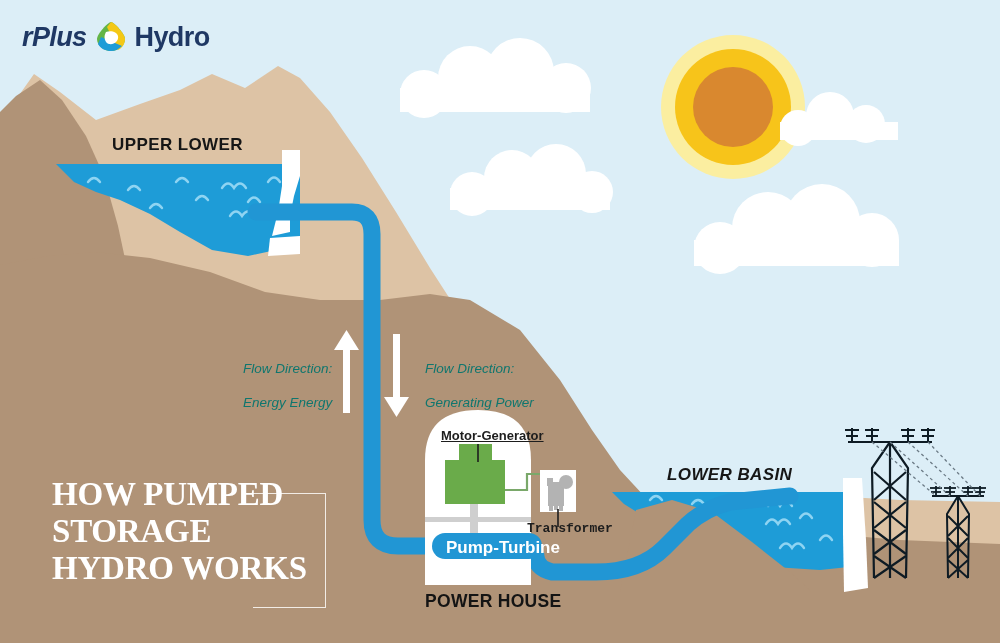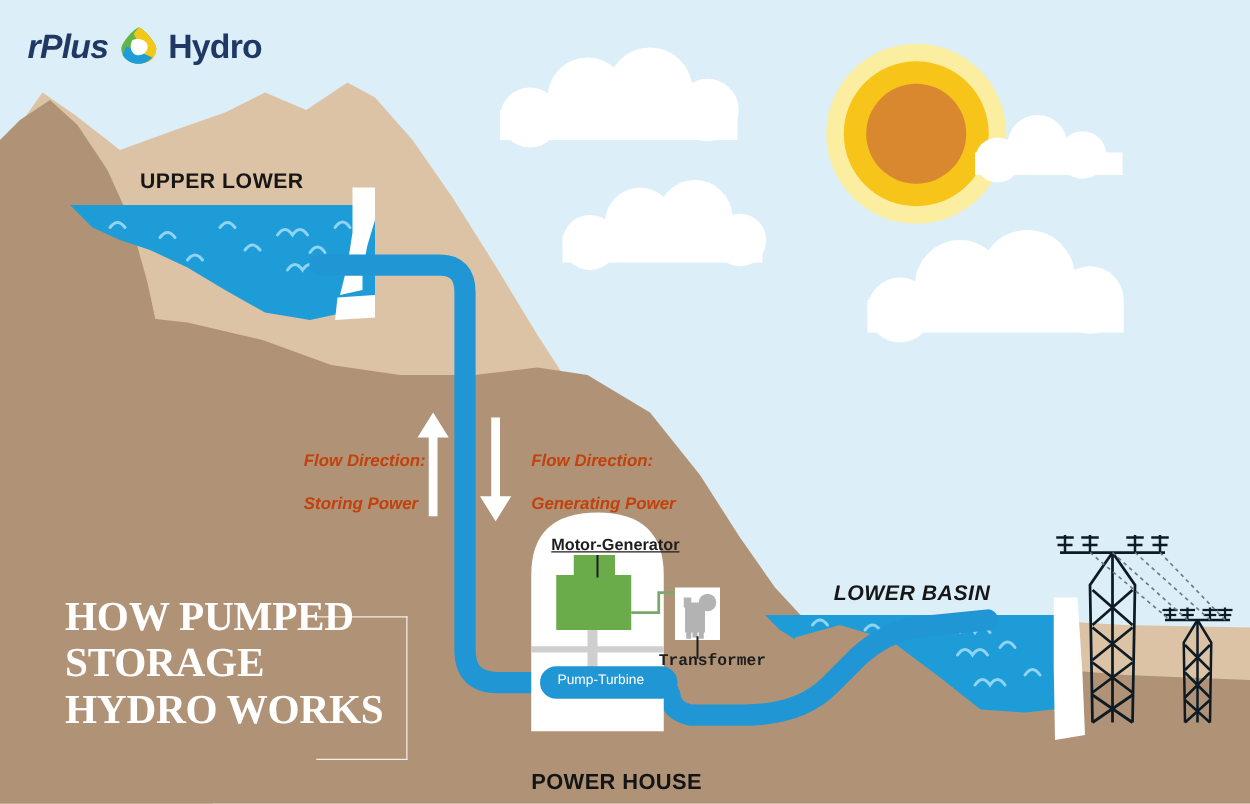--- a/index.html
+++ b/index.html
@@ -30,39 +30,39 @@
     pointer-events: none;
   }
   .lbl-basin {
     font-weight: bold;
     font-size: 17px;
     letter-spacing: 0.4px;
     color: #161616;
   }
   .lbl-flow {
     font-style: italic;
-    font-weight: bold;
+    font-weight: normal;
     font-size: 13.5px;
     line-height: 17px;
-    color: #c2410c;
+    color: #0f766e;
   }
   .lbl-part {
     font-weight: bold;
     font-size: 13px;
     color: #1d1d1d;
   }
   .lbl-house {
     font-weight: bold;
     font-size: 17.5px;
     letter-spacing: 0.3px;
     color: #141414;
   }
   .lbl-turbine {
-    font-weight: normal;
-    font-size: 11px;
+    font-weight: bold;
+    font-size: 17px;
     color: #ffffff;
     text-align: center;
   }
   #title-block {
     position: absolute;
     left: 52px;
     top: 476px;
     width: 290px;
     font-family: Liberation Serif, serif;
   }
@@ -312,31 +312,31 @@
   <div id="title-block">
     <h1 id="title-text">HOW PUMPED
 STORAGE
 HYDRO WORKS</h1>
   </div>
 
   <div class="label lbl-basin" style="left:112px; top:135px;">UPPER LOWER</div>
 
   <div class="label lbl-basin" style="left:667px; top:465px;font-style:italic;">LOWER BASIN</div>
 
-  <div class="label lbl-house" style="left:425px; top:591px;margin-top:24px;">POWER HOUSE</div>
+  <div class="label lbl-house" style="left:425px; top:591px;">POWER HOUSE</div>
 
   <div class="label lbl-part" style="left:441px; top:428px;text-decoration:underline;">Motor-Generator</div>
 
   <div class="label lbl-part" style="left:527px; top:521px;font-family:Liberation Mono, monospace;">Transformer</div>
 
   <div class="label lbl-turbine" style="left:446px; top:538px;">Pump-Turbine</div>
 
   <div class="label lbl-flow" style="left:228px; top:343px;">
     <span>Flow Direction:</span><br>
-    <span>Storing Power</span>
+    <span>Energy Energy</span>
   </div>
 
   <div class="label lbl-flow" style="left:410px; top:343px;">
     <span>Flow Direction:</span><br>
     <span>Generating Power</span>
   </div>
 
 </div>
 
 </body></html>

